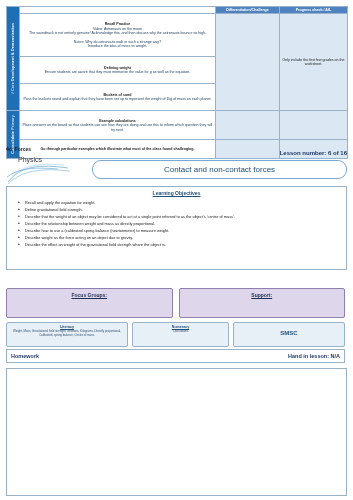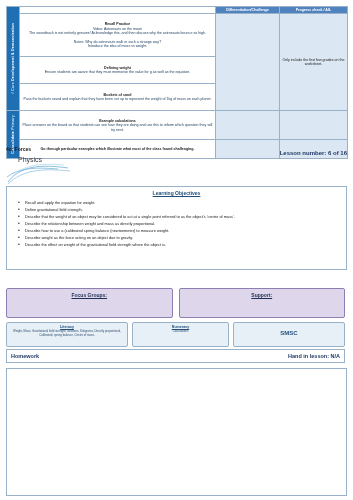--- a/index.html
+++ b/index.html
@@ -225,20 +225,23 @@
 
   <div class="physics">Physics</div>
 
   <svg class="swirl" viewBox="0 0 66 24">
     <path d="M2 20 C14 4, 34 2, 62 6" stroke="#8fbfe0" fill="none" stroke-width="1"></path>
     <path d="M2 22 C16 8, 36 6, 64 9" stroke="#a9d2ea" fill="none" stroke-width="1"></path>
     <path d="M4 17 C16 3, 32 1, 58 3" stroke="#c5e2f3" fill="none" stroke-width="1"></path>
     <path d="M1 15 C12 6, 30 5, 52 7" stroke="#7fb6da" fill="none" stroke-width="0.8"></path>
   </svg>
 
+  <div class="titlebox">
+    <span>Contact and non-contact forces</span>
+  </div>
 
   <div class="objbox">
     <div class="objtitle">Learning Objectives</div>
     <ul class="objlist">
       <li>Recall and apply the equation for weight.</li>
       <li>Define gravitational field strength.</li>
       <li>Describe that the weight of an object may be considered to act at a single point referred to as the object's 'centre of mass'.</li>
       <li>Describe the relationship between weight and mass as directly proportional.</li>
       <li>Describe how to use a (calibrated spring balance (newtonmeter) to measure weight.</li>
       <li>Describe weight as the force acting on an object due to gravity.</li>

